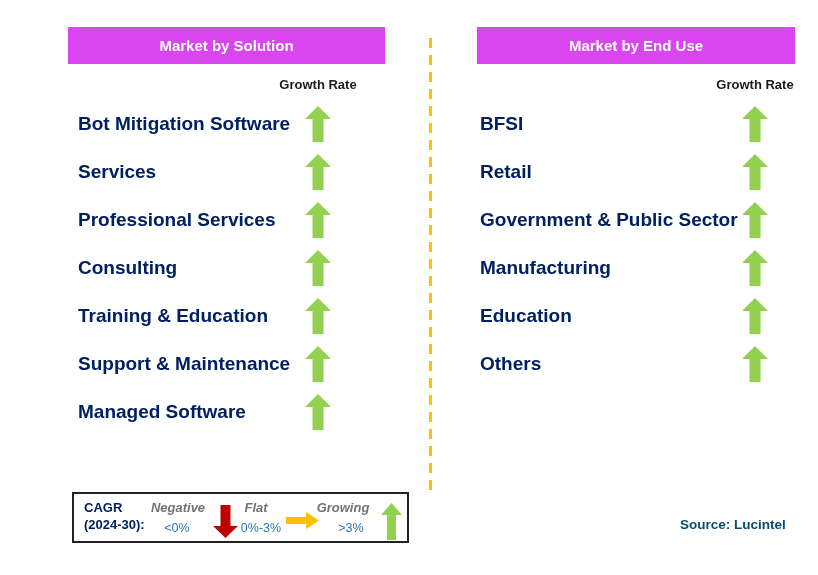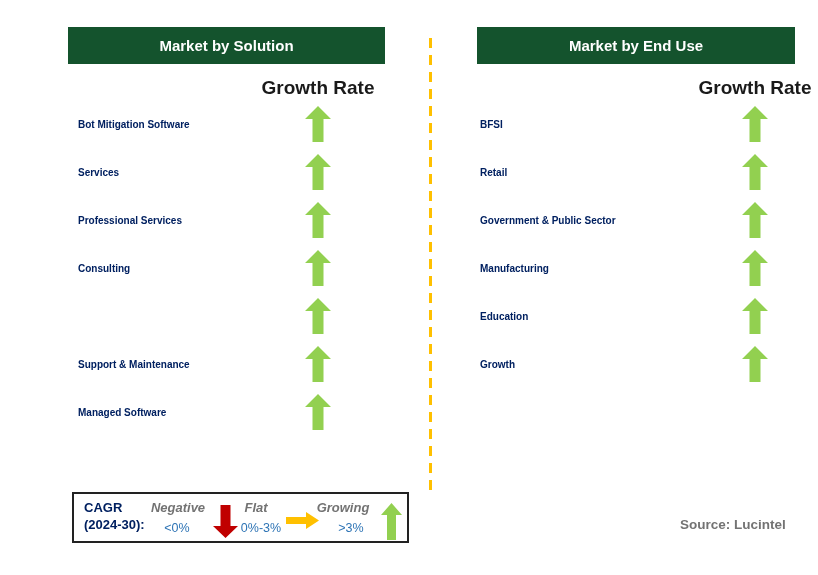--- a/index.html
+++ b/index.html
@@ -8,38 +8,38 @@
     position:relative;
     background:#ffffff;
     font-family:"Liberation Sans", sans-serif;
     overflow:hidden;
   }
   .panel { position:absolute; top:27px; }
   #panel-left  { left:68px;  width:317px; }
   #panel-right { left:477px; width:318px; }
   .panel-header {
     height:37px;
-    background:#14532d;
+    background:#d946ef;
     color:#ffffff;
     display:flex; align-items:center; justify-content:center;
     font-size:15px; font-weight:bold;
   }
   .growth-rate {
     position:absolute; top:50px; width:120px;
     text-align:center;
-    font-size:19px; font-weight:bold; color:#1a1a1a;
+    font-size:13px; font-weight:bold; color:#1a1a1a;
     white-space:nowrap;
   }
   #panel-left  .growth-rate { left:190px; }
   #panel-right .growth-rate { left:218px; }
   .rows { position:absolute; top:73px; left:0; right:0; }
   .row { position:relative; height:48px; }
   .row-label {
     position:absolute; left:10px; top:50%; transform:translateY(-50%);
-    font-size:10px; font-weight:bold; color:#002060;
+    font-size:19px; font-weight:bold; color:#002060;
     white-space:nowrap;
   }
   #panel-right .row-label { left:3px; }
   .row-arrow { position:absolute; top:6px; }
   #panel-left  .row-arrow { left:237px; }
   #panel-right .row-arrow { left:265px; }
 
   .divider {
     position:absolute; left:429px; top:38px;
     width:3px; height:452px;
@@ -64,21 +64,21 @@
   }
   .legend .lg-range {
     position:absolute; top:27px; transform:translateX(-50%);
     font-size:12.5px; color:#2E74B5;
     white-space:nowrap;
   }
   .legend .lg-arrow { position:absolute; }
 
   .source {
     position:absolute; left:680px; top:517px;
-    font-size:13.5px; font-weight:bold; color:#737373;
+    font-size:13.5px; font-weight:bold; color:#0c4a6e;
     white-space:nowrap;
   }
 </style>
 </head>
 <body>
 
 <div class="panel" id="panel-left">
   <div class="panel-header">Market by Solution</div>
   <div class="growth-rate">Growth Rate</div>
   <div class="rows">
@@ -100,20 +100,21 @@
           <polygon fill="#92D050" points="13,0 26,13 18.5,13 18.5,36 7.5,36 7.5,13 0,13"></polygon>
         </svg>
     </div>
     <div class="row">
       <span class="row-label">Consulting</span>
       <svg class="row-arrow" width="26" height="36" viewBox="0 0 26 36">
           <polygon fill="#92D050" points="13,0 26,13 18.5,13 18.5,36 7.5,36 7.5,13 0,13"></polygon>
         </svg>
     </div>
     <div class="row">
+      <span class="row-label">Training &amp; Education</span>
       <svg class="row-arrow" width="26" height="36" viewBox="0 0 26 36">
           <polygon fill="#92D050" points="13,0 26,13 18.5,13 18.5,36 7.5,36 7.5,13 0,13"></polygon>
         </svg>
     </div>
     <div class="row">
       <span class="row-label">Support &amp; Maintenance</span>
       <svg class="row-arrow" width="26" height="36" viewBox="0 0 26 36">
           <polygon fill="#92D050" points="13,0 26,13 18.5,13 18.5,36 7.5,36 7.5,13 0,13"></polygon>
         </svg>
     </div>
@@ -156,21 +157,21 @@
           <polygon fill="#92D050" points="13,0 26,13 18.5,13 18.5,36 7.5,36 7.5,13 0,13"></polygon>
         </svg>
     </div>
     <div class="row">
       <span class="row-label">Education</span>
       <svg class="row-arrow" width="26" height="36" viewBox="0 0 26 36">
           <polygon fill="#92D050" points="13,0 26,13 18.5,13 18.5,36 7.5,36 7.5,13 0,13"></polygon>
         </svg>
     </div>
     <div class="row">
-      <span class="row-label">Growth</span>
+      <span class="row-label">Others</span>
       <svg class="row-arrow" width="26" height="36" viewBox="0 0 26 36">
           <polygon fill="#92D050" points="13,0 26,13 18.5,13 18.5,36 7.5,36 7.5,13 0,13"></polygon>
         </svg>
     </div>
   </div>
 </div>
 
 <div class="legend">
   <div class="cagr">
     <div>CAGR</div>

